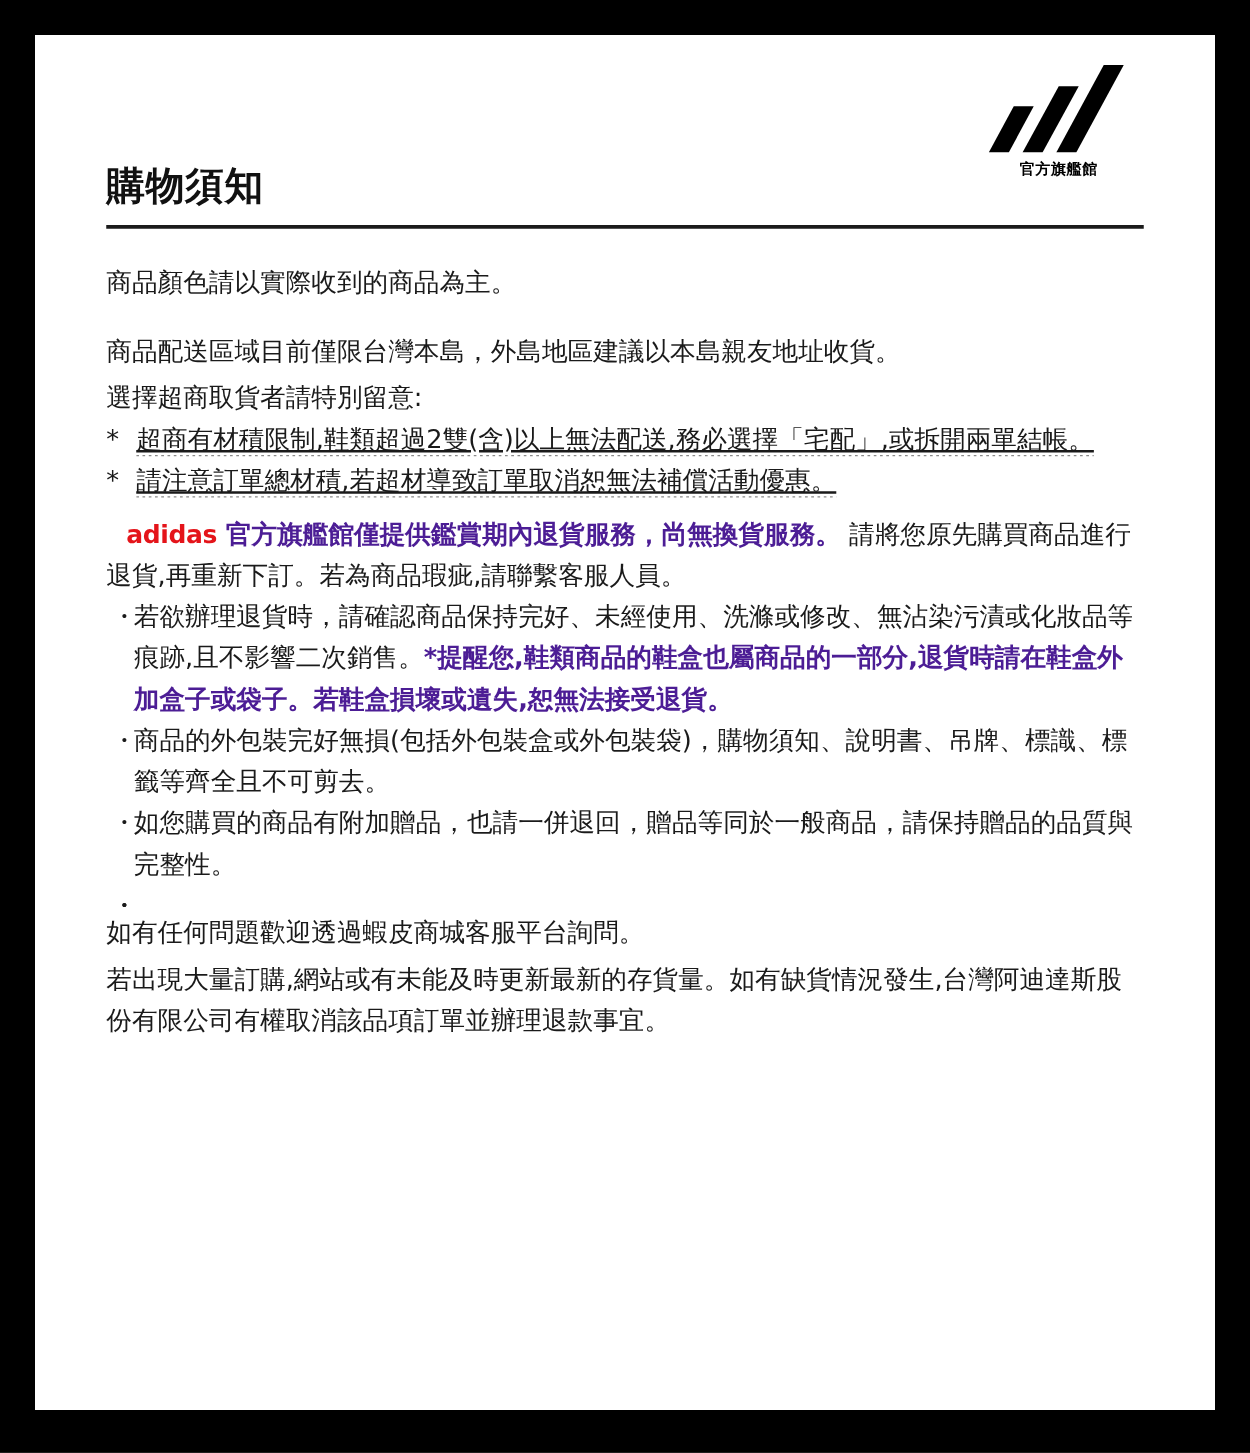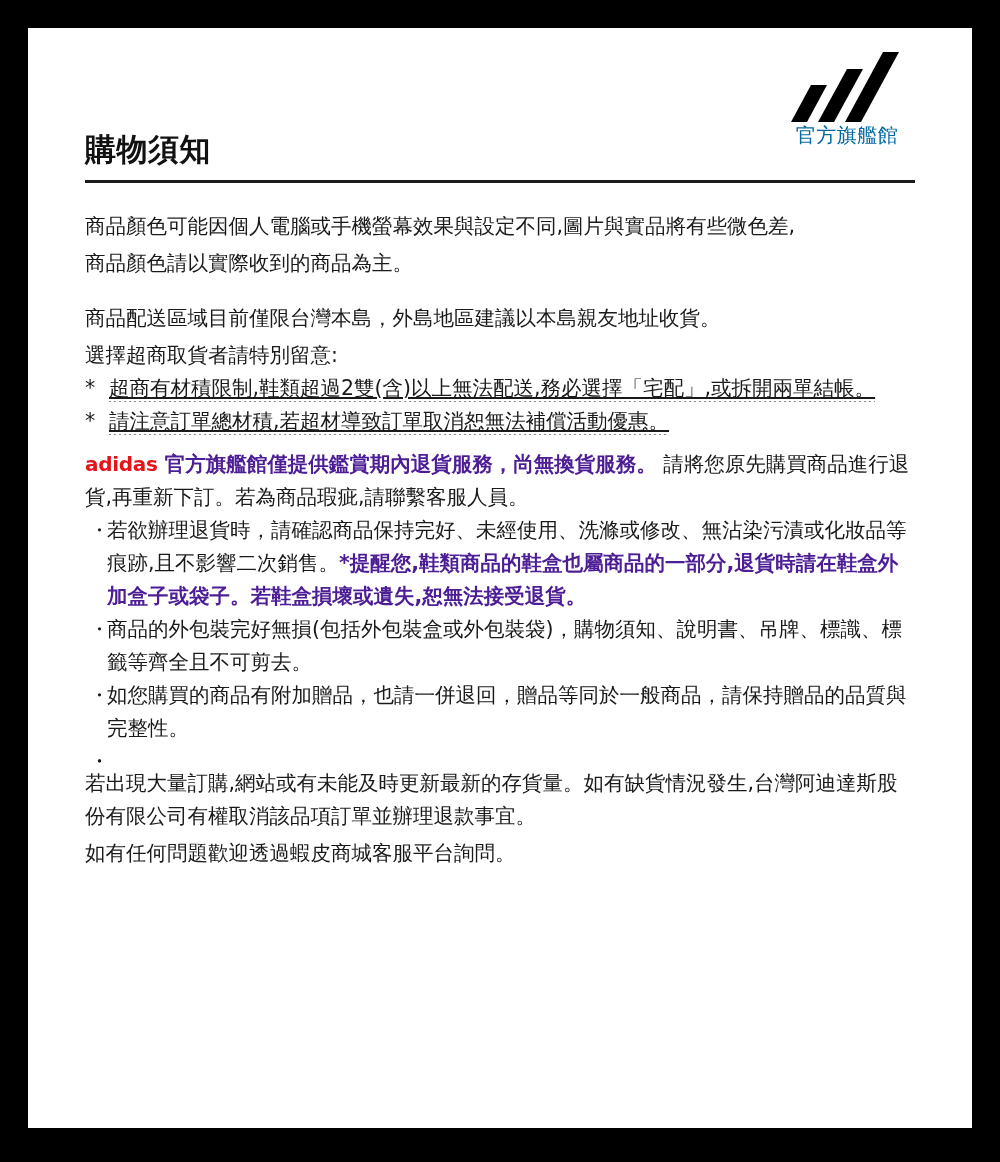--- a/index.html
+++ b/index.html
@@ -67,24 +67,24 @@
     width: 132px;
     text-align: center;
   }
 
   .logo-svg {
     display: block;
     margin: 0 auto 4px auto;
   }
 
   .brand-sub {
-    font-size: 20px;
+    font-size: 12px;
     line-height: 18px;
-    font-weight: normal;
-    color: #0369a1;
+    font-weight: bold;
+    color: #000000;
     letter-spacing: 0.5px;
     white-space: nowrap;
   }
 
   .rule {
     height: 0;
     border-top: 3px solid #1b1b1b;
     margin: 0 0 0 0;
     width: 100%;
   }
@@ -146,20 +146,21 @@
     font-weight: bold;
   }
 
   
   .adidas-word {
     font-family: "DejaVu Sans", "Liberation Sans", sans-serif;
     font-weight: bold;
     font-size: 20px;
     letter-spacing: -0.3px;
     color: #e4141a;
+    margin-left: 16px;
   }
 
   
   .bullets {
     margin: 0;
     padding: 0;
     list-style: none;
   }
   .bullet-item {
     position: relative;
@@ -194,21 +195,20 @@
           </svg>
           <div class="brand-sub">官方旗艦館</div>
         </div>
 
       </div>
 
       <div class="rule"></div>
 
       <div class="content">
 
-        <div class="para">商品顏色可能因個人電腦或手機螢幕效果與設定不同,圖片與實品將有些微色差,</div>
         <div class="para">商品顏色請以實際收到的商品為主。</div>
 
         <div class="gap"></div>
 
         <div class="para">商品配送區域目前僅限台灣本島，外島地區建議以本島親友地址收貨。</div>
         <div class="para">選擇超商取貨者請特別留意:</div>
 
         <div class="star-item">
           <span class="star-mark">*</span>
           <span class="star-text">超商有材積限制,鞋類超過2雙(含)以上無法配送,務必選擇「宅配」,或拆開兩單結帳。</span>
@@ -235,20 +235,20 @@
           <li class="bullet-item">
             <span class="bullet-dot">・</span>
           </li>
           <li class="bullet-item">
             <span class="bullet-dot">・</span>
           </li>
         </ul>
 
         <div class="gap"></div>
 
+        <div class="para">如有任何問題歡迎透過蝦皮商城客服平台詢問。</div>
         <div class="para">若出現大量訂購,網站或有未能及時更新最新的存貨量。如有缺貨情況發生,台灣阿迪達斯股份有限公司有權取消該品項訂單並辦理退款事宜。</div>
-        <div class="para">如有任何問題歡迎透過蝦皮商城客服平台詢問。</div>
 
       </div>
 
     </div>
   </div>
 </div>
 
 </body></html>

